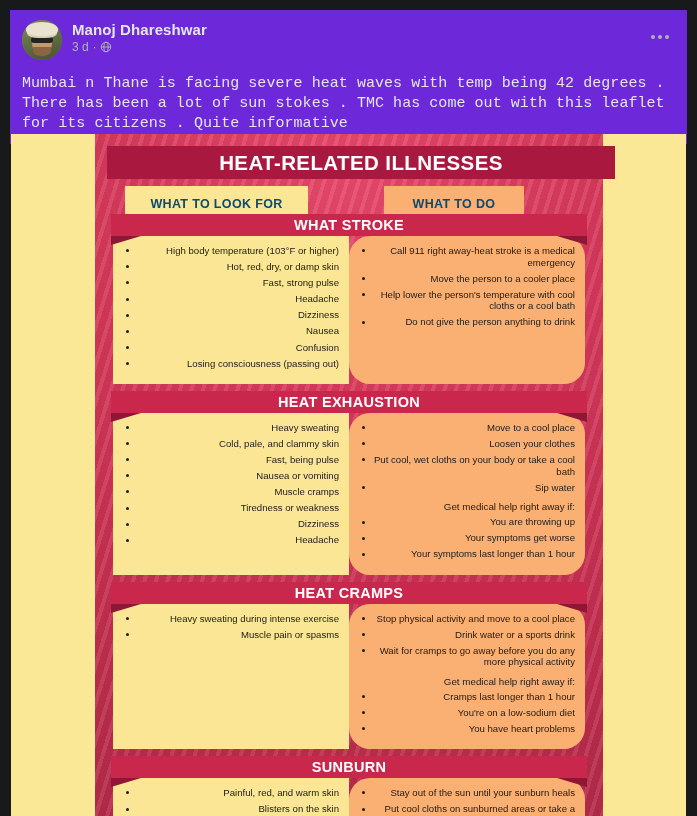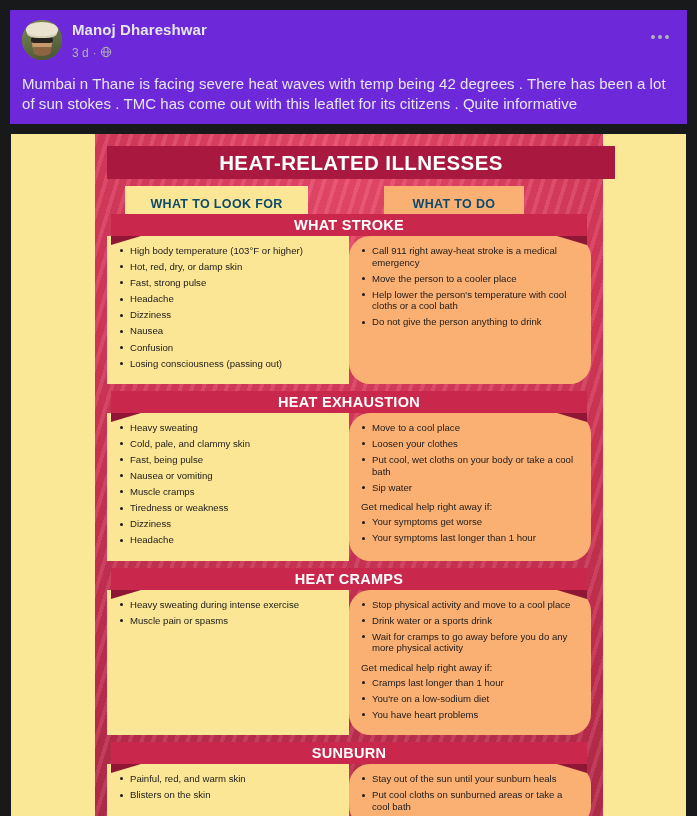--- a/index.html
+++ b/index.html
@@ -53,23 +53,23 @@
   .post-author {
     color: #e4e6eb;
     font-size: 15px;
     font-weight: bold;
     line-height: 18px;
     letter-spacing: .1px;
   }
 
   .post-meta {
     display: flex;
-    align-items: flex-start;
+    align-items: center;
     gap: 4px;
-    margin-top: 7px;
+    margin-top: 1px;
     color: #b0b3b8;
     font-size: 12px;
     line-height: 14px;
   }
   .meta-dot { color:#b0b3b8; font-size: 11px; }
 
   .globe-icon { width: 12px; height: 12px; display:block; }
 
   .post-menu {
     position: absolute;
@@ -82,20 +82,21 @@
     width: 4px; height: 4px; border-radius: 50%;
     background: #b0b3b8; display: block;
   }
 
   .post-text {
     color: #e4e6eb;
     font-size: 15px;
     line-height: 20px;
     margin-top: 14px;
     letter-spacing: .05px;
+    font-family: Liberation Mono, monospace;
   }
 
   
   .info-wrap {
     position: absolute;
     left: 11px;
     top: 124px;
     width: 675px;
     height: 692px;
     background: #fae896;
@@ -172,21 +173,21 @@
   .sec-bar::after {
     right: 0;
     border-width: 0 30px 9px 0;
     border-color: transparent #8f1735 transparent transparent;
   }
   .sec-title {
     color: #fff; font-weight: bold; font-size: 14.5px; letter-spacing: .3px;
     position: relative; z-index: 2;
   }
 
-  .sec-body { display: flex; margin: 0 12px; }
+  .sec-body { display: flex; margin: 0 18px; text-align: right; }
   .col {
     padding: 9px 10px 10px 12px;
     min-height: 20px;
   }
   .col-left  { width: 50%; background: #fbe695; }
   .col-right { width: 50%; background: #fbb073; border-radius: 21px; }
 
   ul.bul { list-style: none; }
   ul.bul li {
     position: relative;
@@ -318,20 +319,21 @@
               </div>
               <div class="col col-right">
                 <ul class="bul">
                   <li>Move to a cool place</li>
                   <li>Loosen your clothes</li>
                   <li>Put cool, wet cloths on your body or take a cool bath</li>
                   <li>Sip water</li>
                 </ul>
                 <div class="subhead">Get medical help right away if:</div>
                 <ul class="bul">
+                  <li>You are throwing up</li>
                   <li>Your symptoms get worse</li>
                   <li>Your symptoms last longer than 1 hour</li>
                 </ul>
               </div>
             </div>
             <div class="sec-gap"></div>
           </div>
           <div class="section" style="position:relative">
             <div class="sec-bar">
               <span class="sec-title">HEAT CRAMPS</span>

